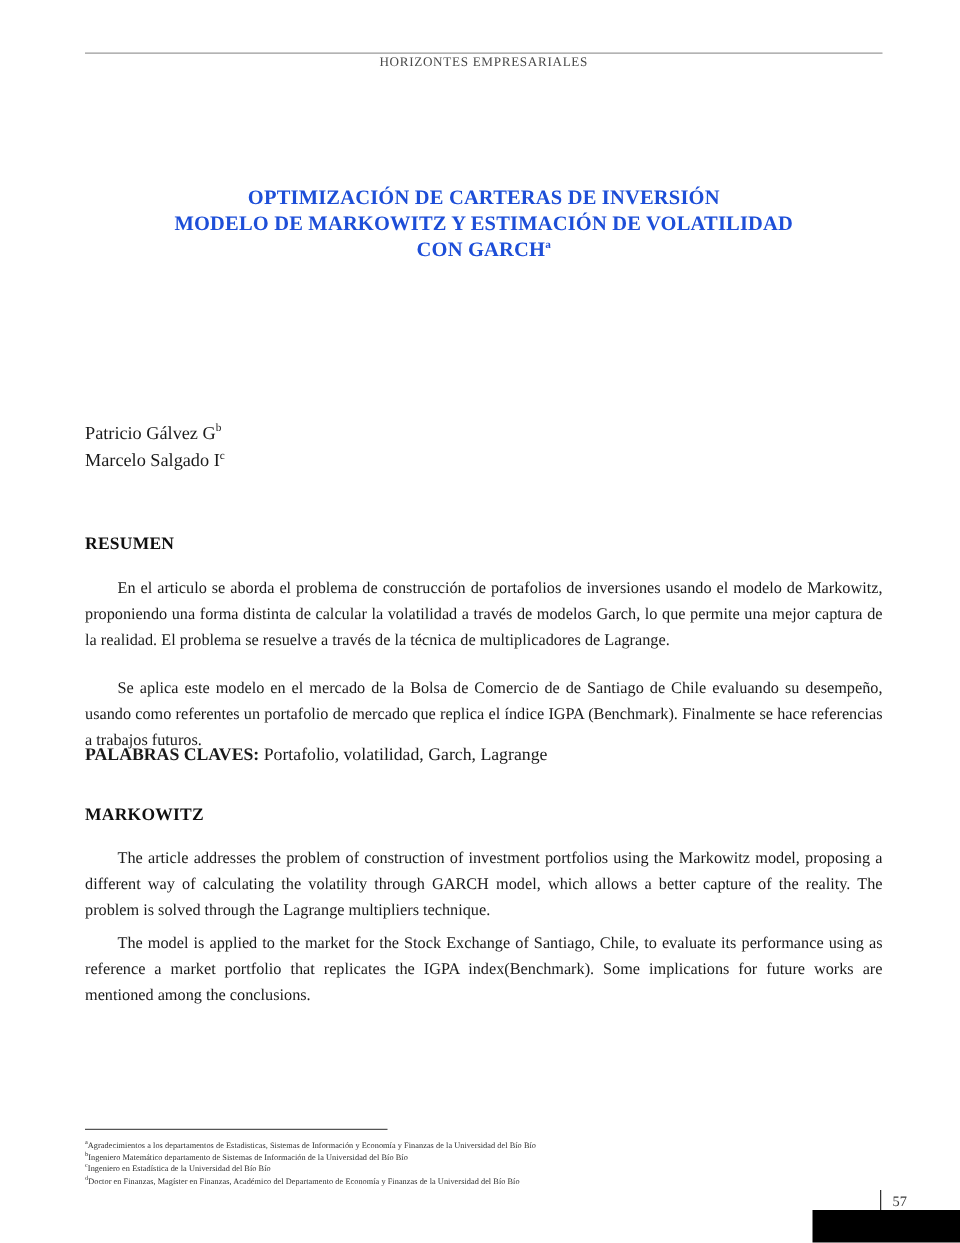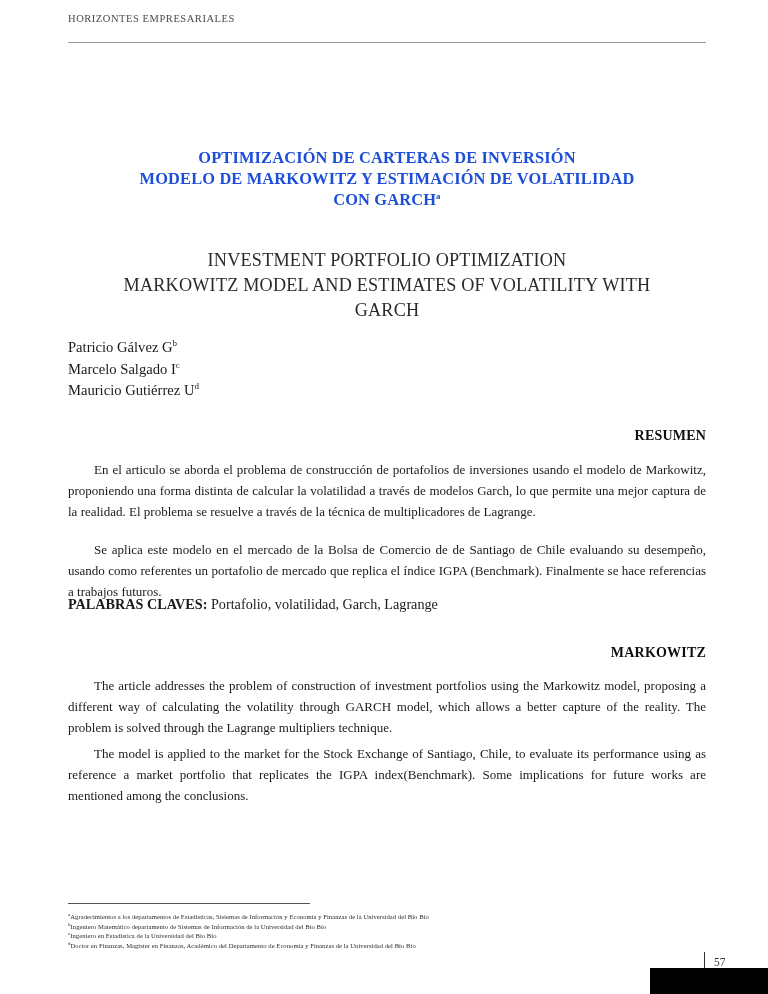--- a/index.html
+++ b/index.html
@@ -20,23 +20,23 @@
     position: absolute;
     inset: 0;
     width: 768px;
     height: 994px;
   }
 
   
   .running-head {
     position: absolute;
     left: 68px;
-    top: 8px;
-    width: 638px;
-    text-align: left;
+    top: 40px;
+    width: 638px;
+    text-align: center;
   }
   .running-head-text {
     font-family: "Liberation Serif", "DejaVu Serif", serif;
     font-size: 10.5px;
     letter-spacing: 0.55px;
     color: #4a4a4a;
     display: inline-block;
     white-space: nowrap;
   }
   .header-rule {
@@ -100,21 +100,20 @@
 
   
   .section-head {
     position: absolute;
     left: 68px;
     width: 638px;
     font-weight: bold;
     font-size: 14px;
     letter-spacing: 0.2px;
     color: #101010;
-    text-align: right;
   }
   .para {
     position: absolute;
     left: 68px;
     width: 638px;
     font-size: 13px;
     line-height: 20.8px;
     text-align: justify;
     text-justify: inter-word;
     color: #1a1a1a;
@@ -202,35 +201,27 @@
     <span class="running-head-text">HORIZONTES EMPRESARIALES</span>
   </div>
   <div class="header-rule"></div>
 
   <h1 class="title-es">
     <span>OPTIMIZACIÓN DE CARTERAS DE INVERSIÓN</span><br>
     <span>MODELO DE MARKOWITZ Y ESTIMACIÓN DE VOLATILIDAD</span><br>
     <span>CON GARCH</span><sup>a</sup>
   </h1>
 
-  <h2 class="title-en">
-    <span>INVESTMENT PORTFOLIO OPTIMIZATION</span><br>
-    <span>MARKOWITZ MODEL AND ESTIMATES OF VOLATILITY WITH</span><br>
-    <span>GARCH</span>
-  </h2>
 
   <div class="authors">
     <span class="author-line">
       <span>Patricio Gálvez G</span><sup>b</sup>
     </span>
     <span class="author-line">
       <span>Marcelo Salgado I</span><sup>c</sup>
-    </span>
-    <span class="author-line">
-      <span>Mauricio Gutiérrez U</span><sup>d</sup>
     </span>
   </div>
 
   <div id="resumen-head" class="section-head">RESUMEN</div>
   <p id="resumen-p1" class="para indent">En el articulo se aborda el problema de construcción de portafolios de inversiones usando el modelo de Markowitz, proponiendo una forma distinta de calcular la volatilidad  a través de modelos Garch,  lo que permite una mejor captura de la realidad.  El problema se resuelve a través de la técnica de multiplicadores de Lagrange.</p>
   <p id="resumen-p2" class="para indent">Se aplica este modelo en el mercado de la Bolsa de Comercio de  de Santiago de Chile  evaluando su desempeño, usando como referentes un portafolio de mercado que replica  el índice IGPA (Benchmark). Finalmente se hace referencias a trabajos futuros.</p>
   <div id="palabras" class="kw-line">
     <span class="kw-label">PALABRAS CLAVES:</span><span> Portafolio, volatilidad, Garch, Lagrange</span>
   </div>
 

